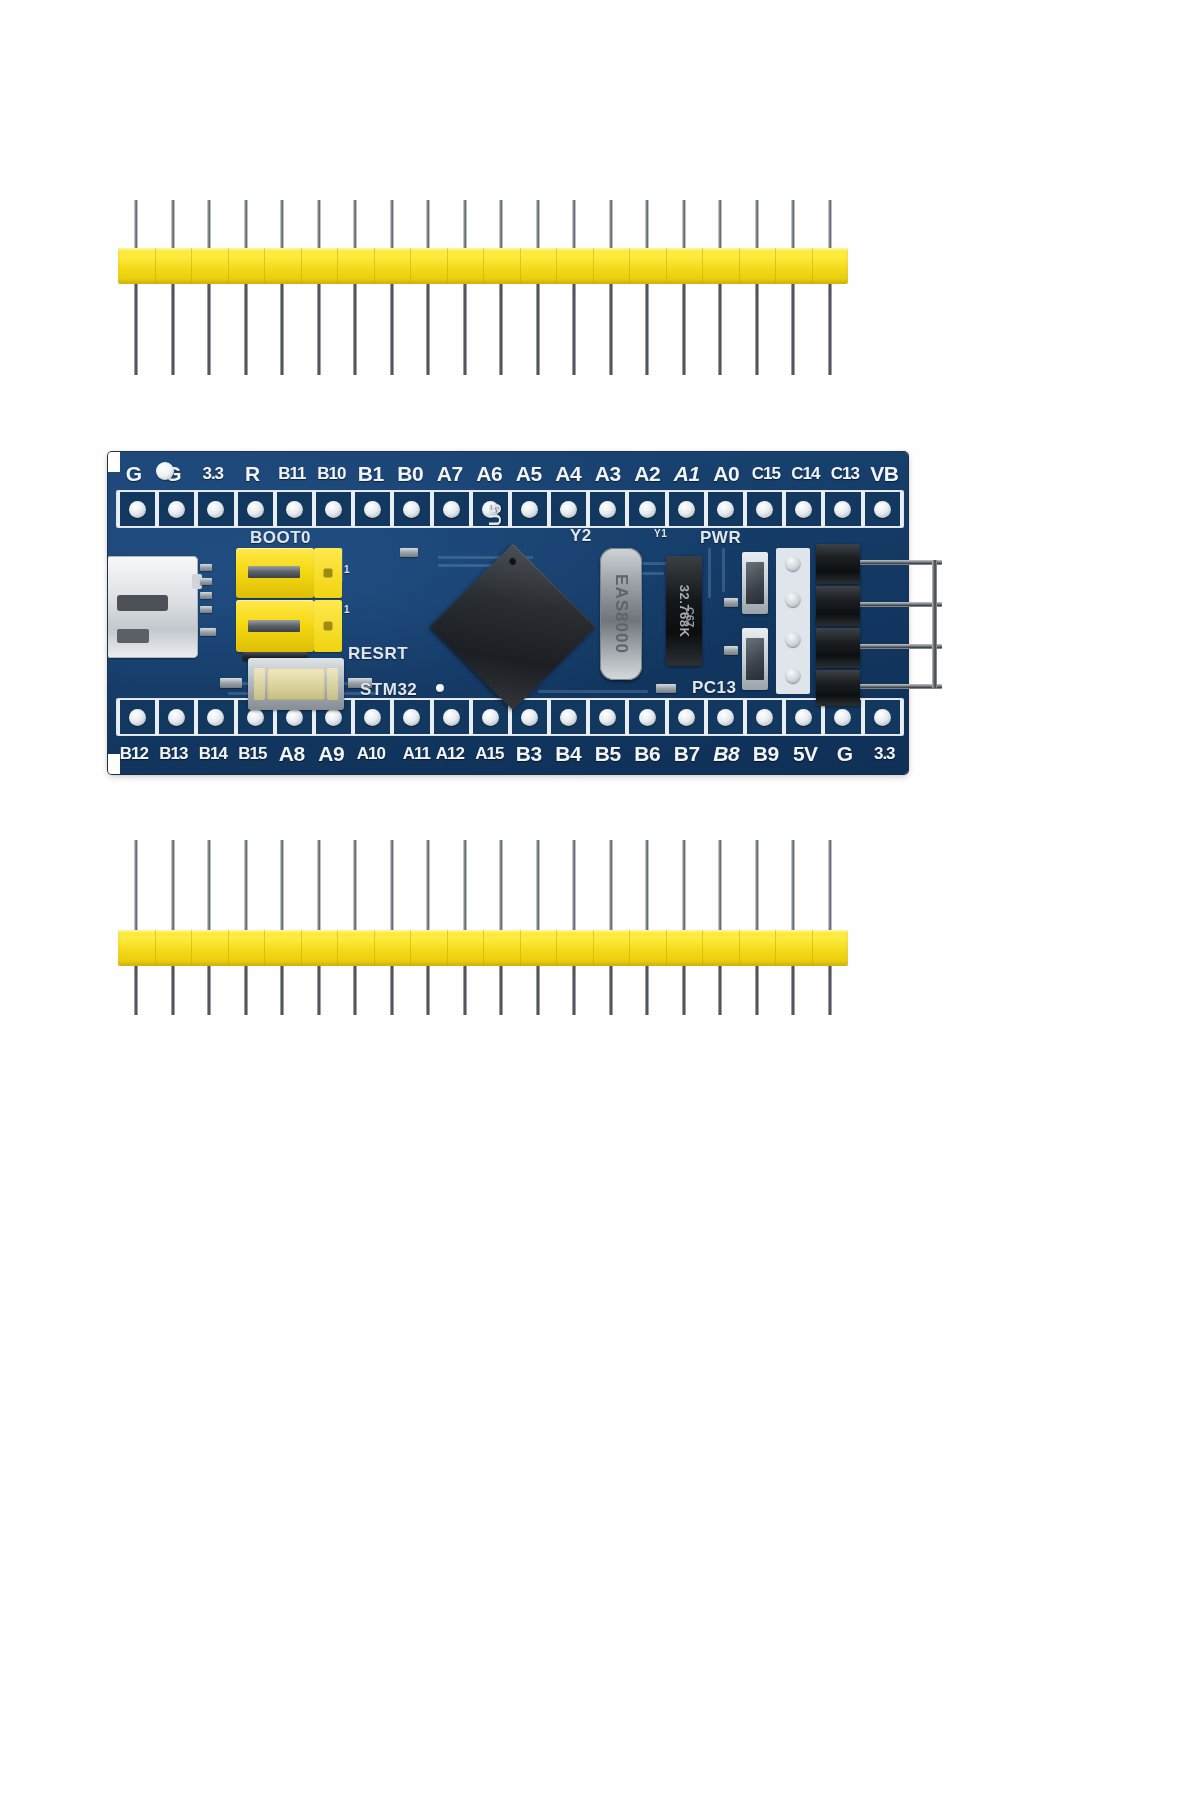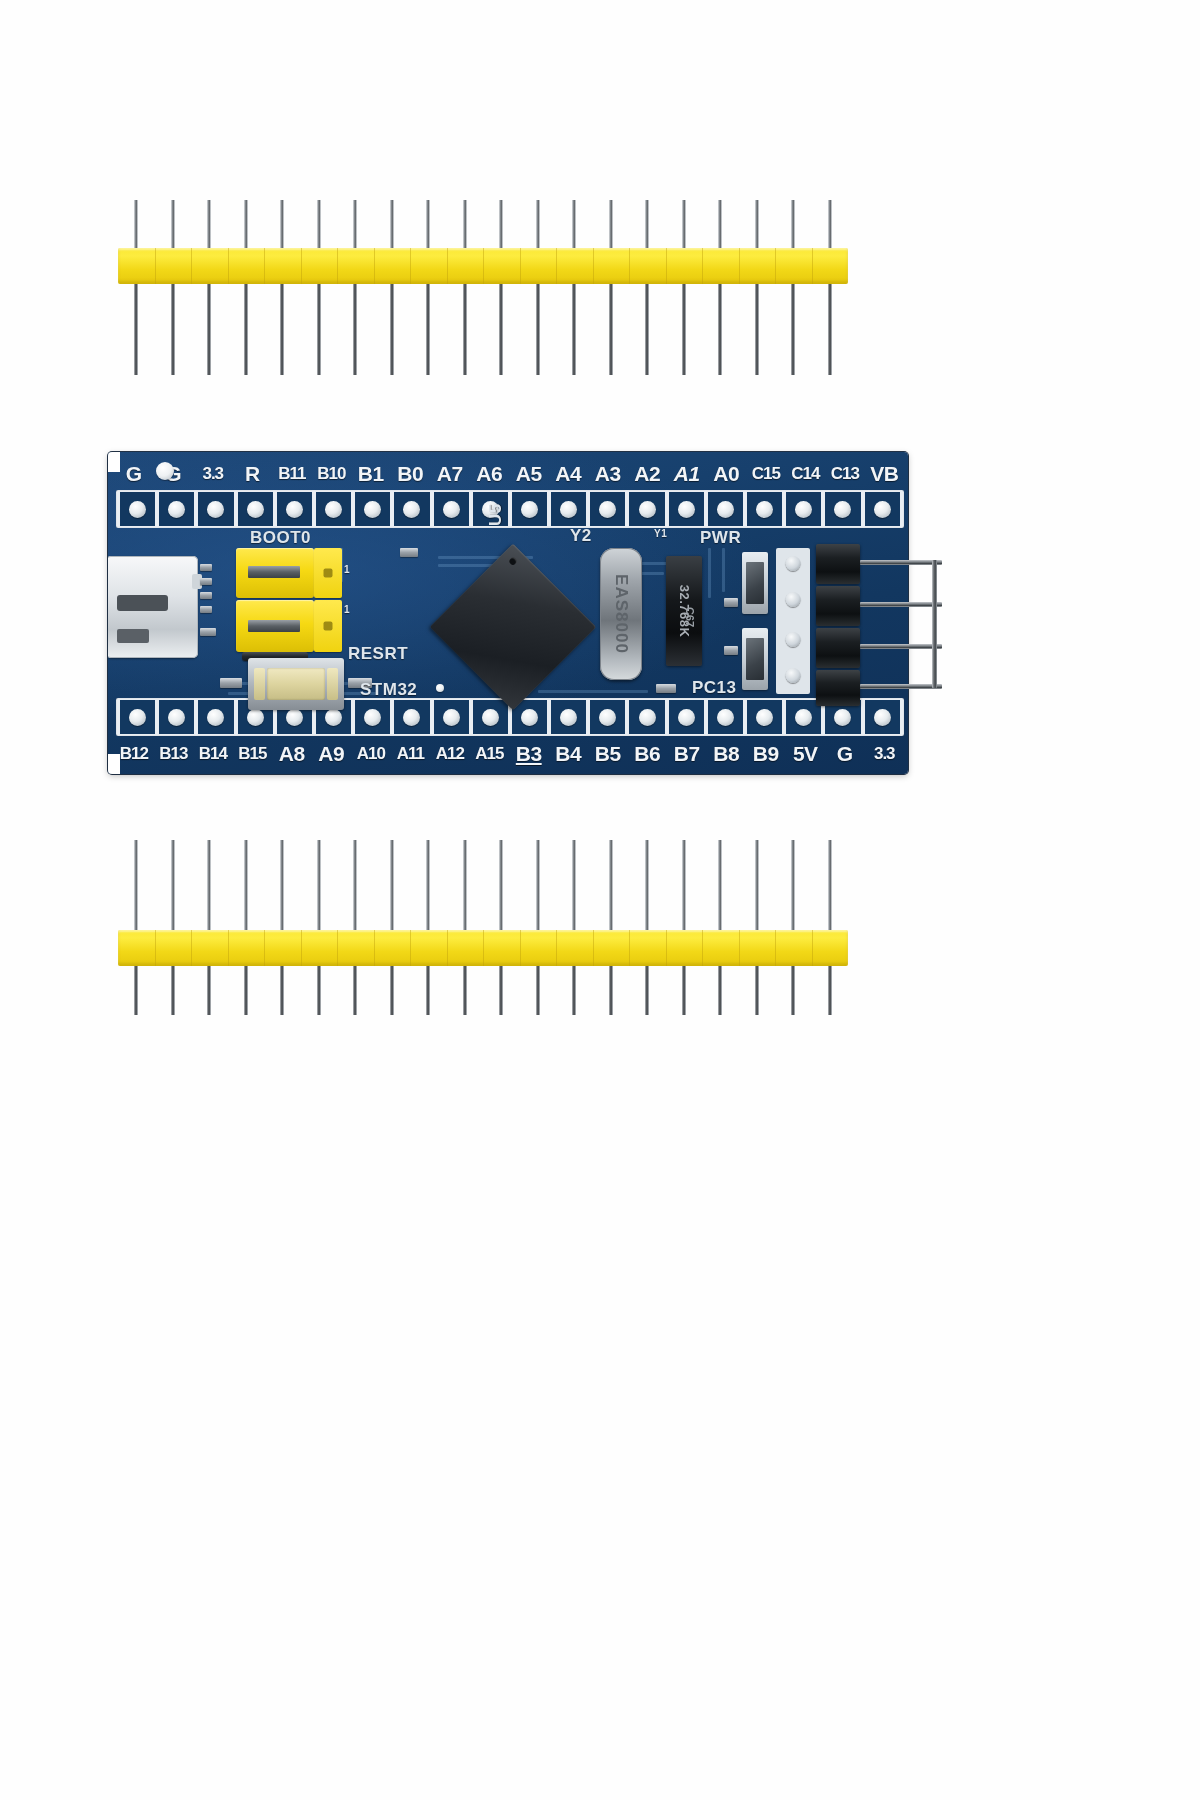--- a/index.html
+++ b/index.html
@@ -510,29 +510,29 @@
       </div>
 
     <div class="label-row" id="bottom-labels" style="left:6px; top:286px; width:790px;">
         <div class="pin-label small" style="width: 39.5px;">B12</div>
         <div class="pin-label small" style="width: 39.5px;">B13</div>
         <div class="pin-label small" style="width: 39.5px;">B14</div>
         <div class="pin-label small" style="width: 39.5px;">B15</div>
         <div class="pin-label" style="width: 39.5px;">A8</div>
         <div class="pin-label" style="width: 39.5px;">A9</div>
         <div class="pin-label small" style="width: 39.5px;">A10</div>
-        <div class="pin-label small" style="width: 39.5px;">A11</div>
+        <div class="pin-label small" style="width: 39.5px; text-align: right;">A11</div>
         <div class="pin-label small" style="width: 39.5px;">A12</div>
         <div class="pin-label small" style="width: 39.5px;">A15</div>
-        <div class="pin-label" style="width: 39.5px; text-decoration: underline;">B3</div>
+        <div class="pin-label" style="width: 39.5px;">B3</div>
         <div class="pin-label" style="width: 39.5px;">B4</div>
         <div class="pin-label" style="width: 39.5px;">B5</div>
         <div class="pin-label" style="width: 39.5px;">B6</div>
         <div class="pin-label" style="width: 39.5px;">B7</div>
-        <div class="pin-label" style="width: 39.5px;">B8</div>
+        <div class="pin-label" style="width: 39.5px; font-style: italic;">B8</div>
         <div class="pin-label" style="width: 39.5px;">B9</div>
         <div class="pin-label" style="width: 39.5px;">5V</div>
         <div class="pin-label" style="width: 39.5px;">G</div>
         <div class="pin-label small" style="width: 39.5px;">3.3</div>
       </div>
 
     <div class="usb" style="left:-2px; top:104px; width:92px; height:102px;">
       <div class="slot"></div>
       <div class="slot2"></div>
       <div class="tab"></div>

